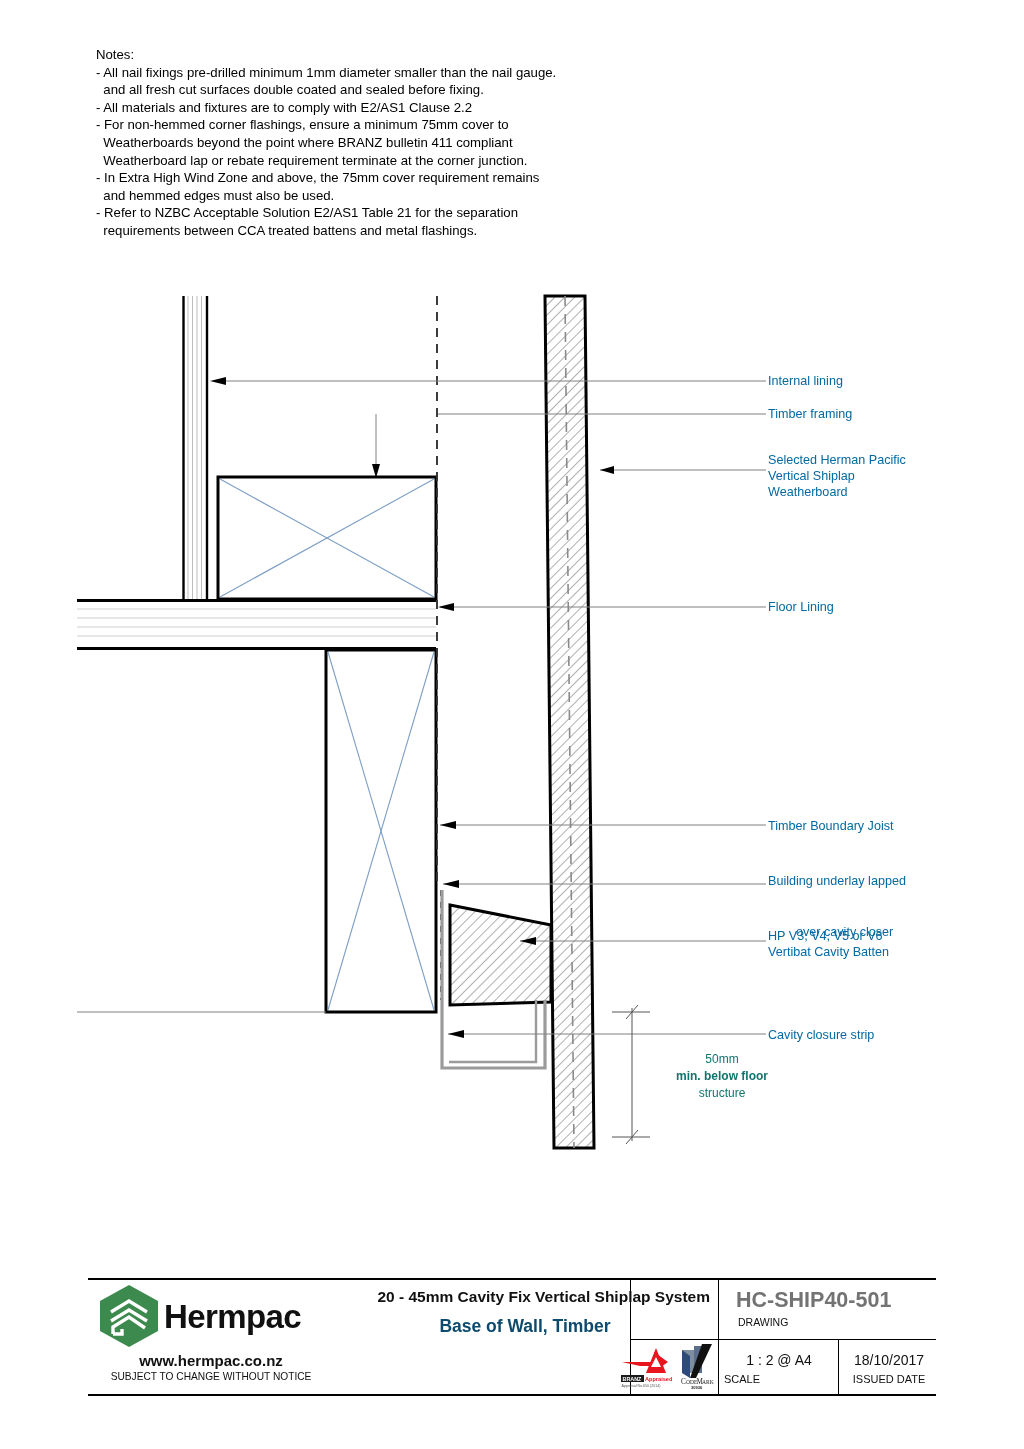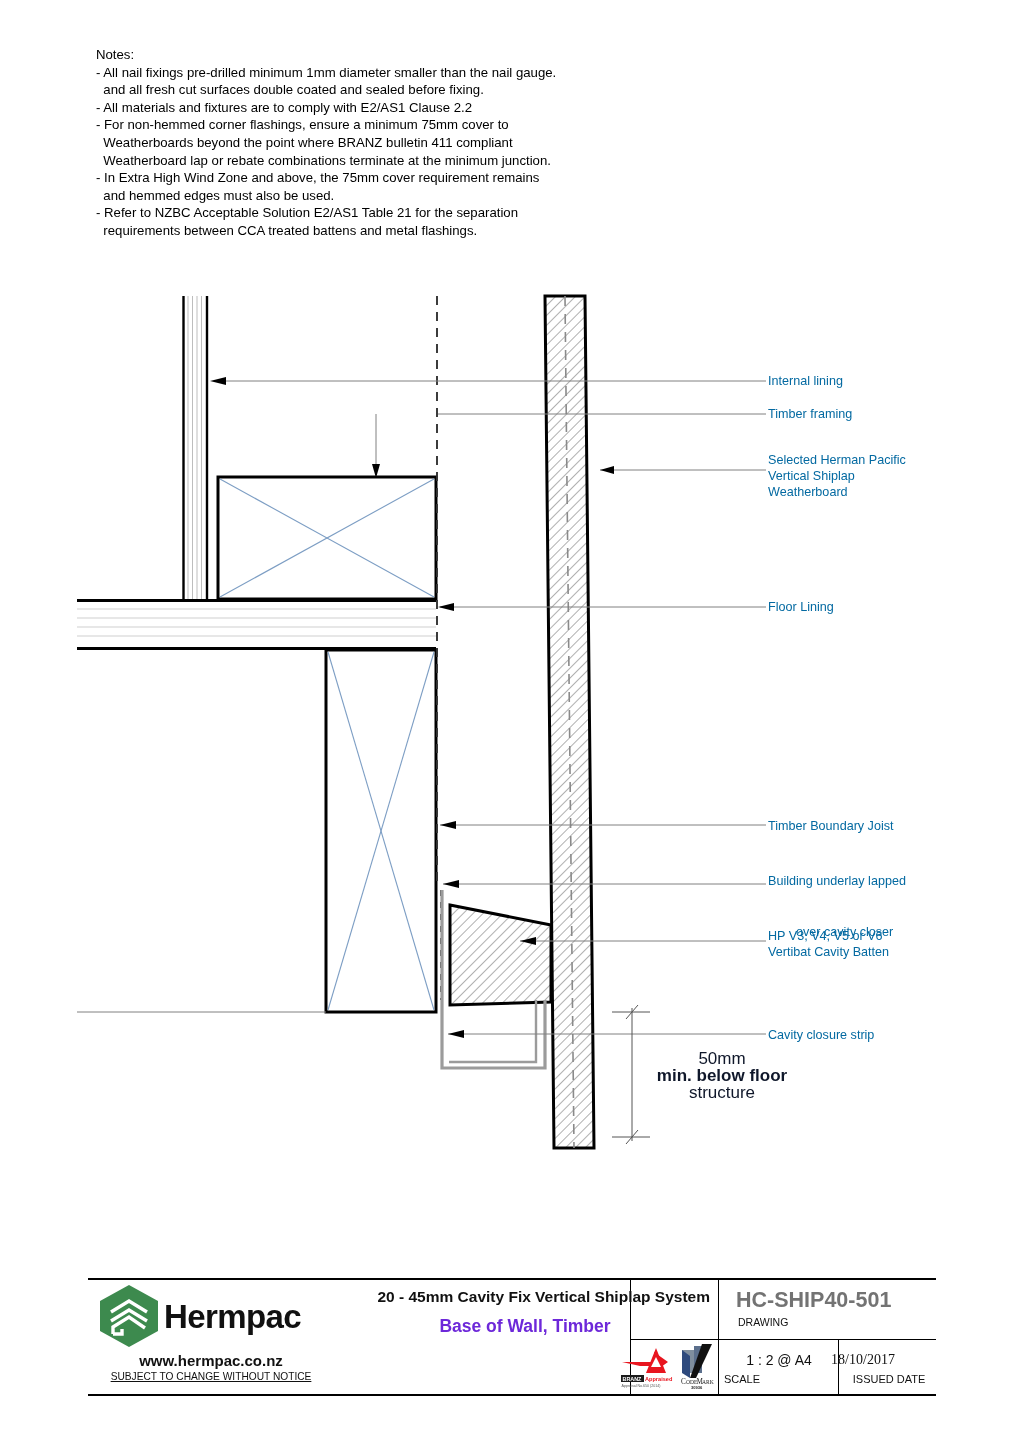--- a/index.html
+++ b/index.html
@@ -13,63 +13,63 @@
   #notes .nt-line{font-size:13.2px;line-height:17.6px;white-space:pre;}
 
   
   #drawing{position:absolute;left:0;top:0;width:1024px;height:1250px;}
   #drawing svg{position:absolute;left:0;top:0;}
 
   
   .lbl{position:absolute;font-size:12.6px;line-height:16.2px;
        color:#0369a1;white-space:pre;}
 
-  .dimtxt{position:absolute;font-size:17px;line-height:16.2px;
-          text-align:center;color:#0f172a;white-space:pre;}
+  .dimtxt{position:absolute;font-size:12px;line-height:16.2px;
+          text-align:center;color:#0f766e;white-space:pre;}
 
   
   #titleblock{position:absolute;left:88px;top:1278px;width:848px;height:118px;}
   #tb-topline{position:absolute;left:0;top:0;width:848px;height:2px;background:#000;}
   #tb-botline{position:absolute;left:0;top:116px;width:848px;height:2px;background:#000;}
   .tbv{position:absolute;background:#000;width:1px;}
   .tbh{position:absolute;background:#000;height:1px;}
 
   #logo-wrap{position:absolute;left:10px;top:6px;width:225px;height:64px;}
   #hexlogo{position:absolute;left:0;top:0;width:62px;height:64px;}
   #brandname{position:absolute;left:66px;top:14px;font-size:33px;font-weight:bold;
              letter-spacing:-0.6px;color:#111;}
   #weburl{position:absolute;left:12px;top:74px;width:222px;text-align:center;
           font-size:15px;font-weight:bold;color:#111;}
   #disclaimer{position:absolute;left:4px;top:93px;width:238px;text-align:center;
-              font-size:10.2px;color:#111;text-decoration:underline;}
+              font-size:10.2px;color:#111;}
 
   #sysname{position:absolute;left:252px;top:10px;width:370px;text-align:right;
            font-size:15.5px;font-weight:bold;color:#111;}
   #detailname{position:absolute;left:252px;top:38px;width:370px;
-              font-size:17.5px;font-weight:bold;color:#6d28d9;text-align:center;}
+              font-size:17.5px;font-weight:bold;color:#0c4a6e;text-align:center;}
 
   #certs{position:absolute;left:532px;top:62px;width:96px;height:50px;}
 
   #drawno{position:absolute;left:648px;top:10px;font-size:21.5px;font-weight:bold;color:#737373;}
   #drawlab{position:absolute;left:650px;top:38px;font-size:10.5px;color:#111;}
 
   .cellval{position:absolute;font-size:14px;color:#111;text-align:center;}
   .celllab{position:absolute;font-size:11px;color:#111;text-align:center;}
 </style>
 </head>
 <body>
 
 <div id="notes">
   <div class="nt-title">Notes:</div>
   <div class="nt-line">- All nail fixings pre-drilled minimum 1mm diameter smaller than the nail gauge.</div>
   <div class="nt-line">  and all fresh cut surfaces double coated and sealed before fixing.</div>
   <div class="nt-line">- All materials and fixtures are to comply with E2/AS1 Clause 2.2</div>
   <div class="nt-line">- For non-hemmed corner flashings, ensure a minimum 75mm cover to</div>
   <div class="nt-line">  Weatherboards beyond the point where BRANZ bulletin 411 compliant</div>
-  <div class="nt-line">  Weatherboard lap or rebate combinations terminate at the minimum junction.</div>
+  <div class="nt-line">  Weatherboard lap or rebate requirement terminate at the corner junction.</div>
   <div class="nt-line">- In Extra High Wind Zone and above, the 75mm cover requirement remains</div>
   <div class="nt-line">  and hemmed edges must also be used.</div>
   <div class="nt-line">- Refer to NZBC Acceptable Solution E2/AS1 Table 21 for the separation</div>
   <div class="nt-line">  requirements between CCA treated battens and metal flashings.</div>
 </div>
 
 <div id="drawing">
 <svg width="1024" height="1250" viewBox="0 0 1024 1250">
   <defs>
     <pattern id="hatch45" width="7" height="7" patternTransform="rotate(45)" patternUnits="userSpaceOnUse">
@@ -247,15 +247,15 @@
       </g>
     </svg>
   </div>
 
   <div id="drawno">HC-SHIP40-501</div>
   <div id="drawlab">DRAWING</div>
 
   <div class="cellval" style="left:634px;top:74px;width:114px;">1 : 2 @ A4</div>
   <div class="celllab" style="left:636px;top:95px;width:60px;text-align:left;">SCALE</div>
 
-  <div class="cellval" style="left:728px;top:74px;width:94px;font-family:Liberation Serif, serif;">18/10/2017</div>
+  <div class="cellval" style="left:754px;top:74px;width:94px;">18/10/2017</div>
   <div class="celllab" style="left:754px;top:95px;width:94px;">ISSUED DATE</div>
 </div>
 
 </body></html>

